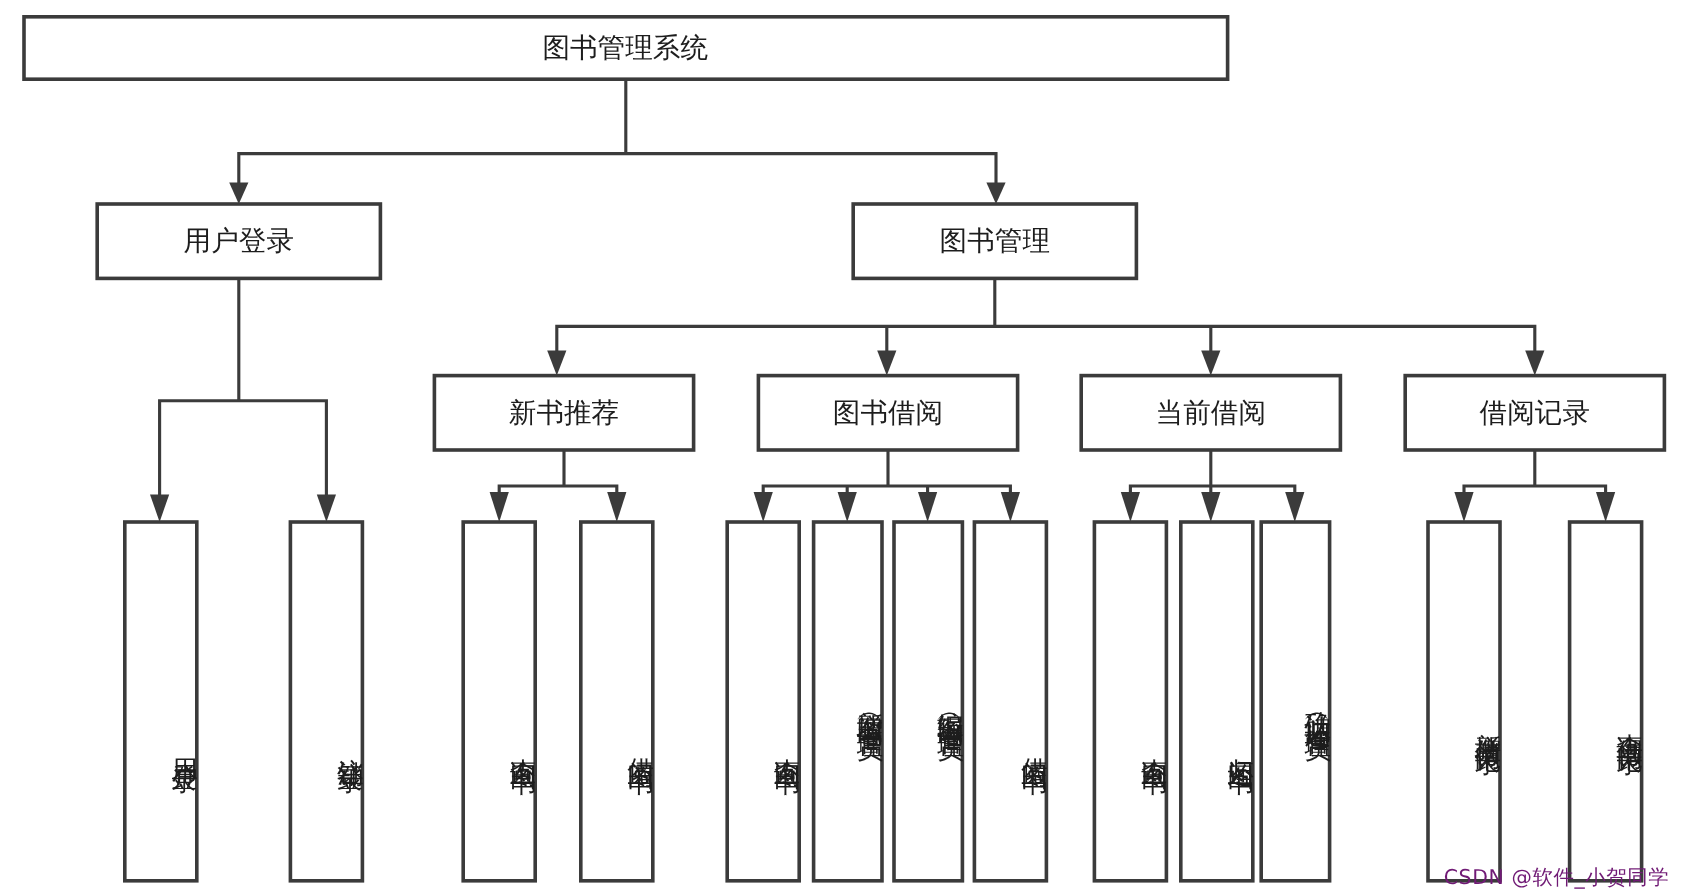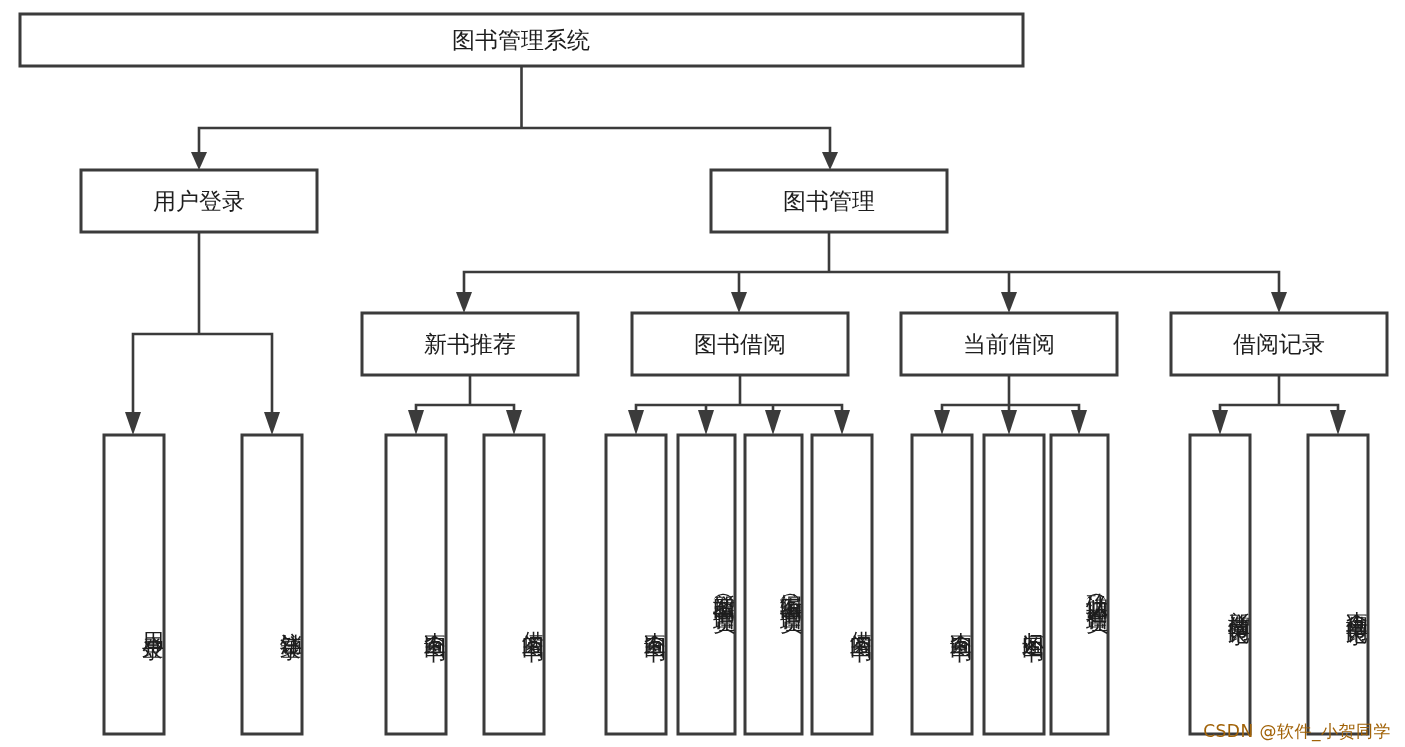--- a/index.html
+++ b/index.html
@@ -61,21 +61,21 @@
     color: #1d1d1d;
     white-space: nowrap;
     pointer-events: none;
   }
   .watermark {
     position: absolute;
     right: 14px;
     bottom: 4px;
     font-family: "DejaVu Sans", "Liberation Sans", sans-serif;
     font-size: 17px;
-    color: #a16207;
+    color: #701a75;
     letter-spacing: 0.5px;
     white-space: nowrap;
   }
 </style>
 </head>
 <body>
 
 <div id="stage">
 
   <svg id="chart" viewBox="0 0 1405 747">

